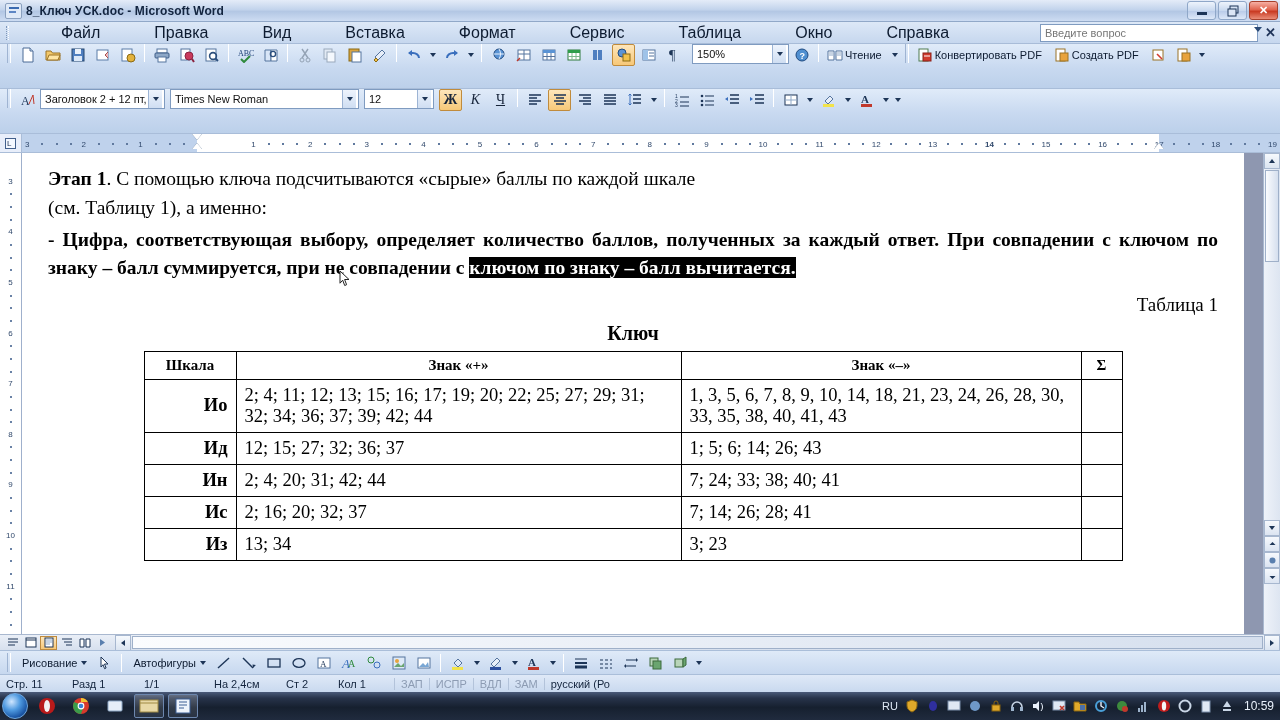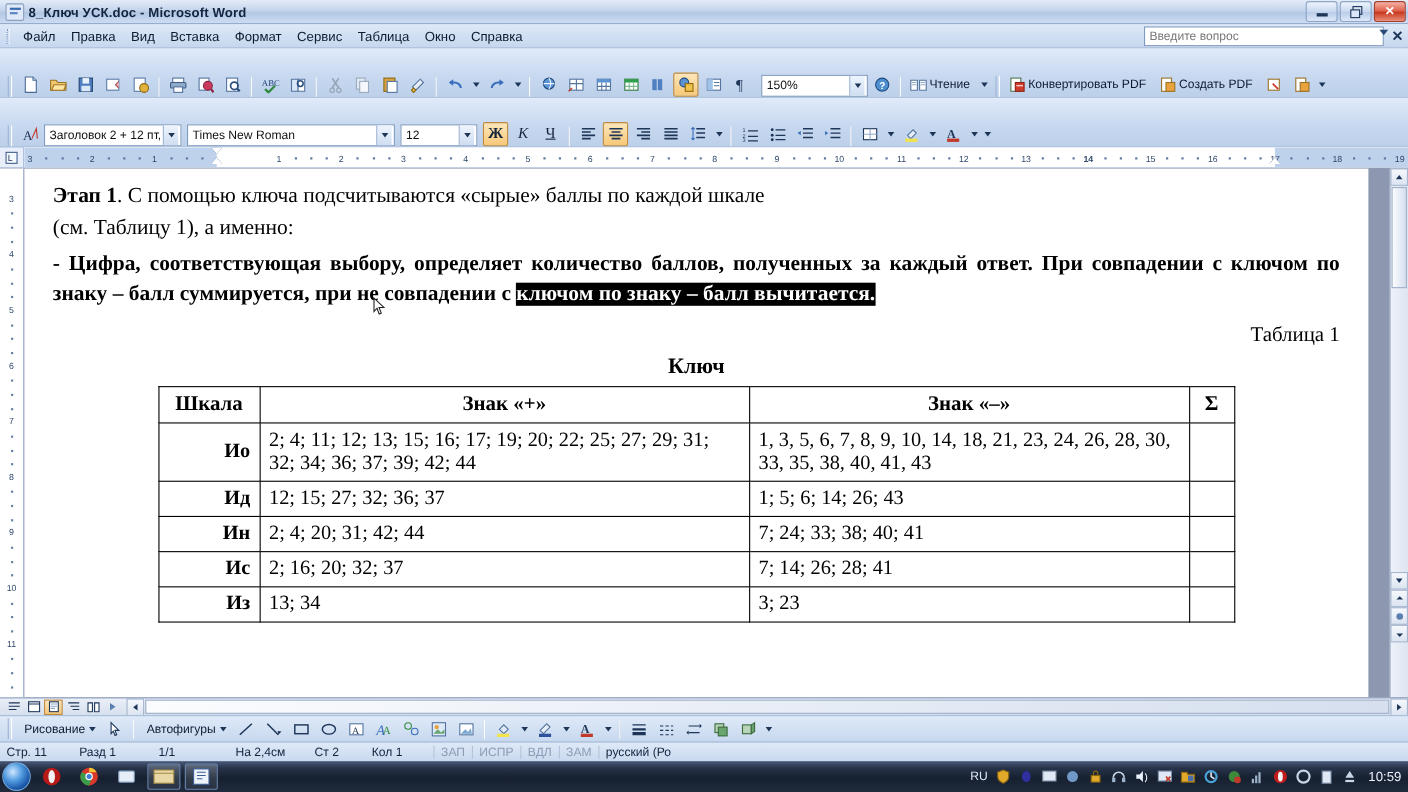--- a/index.html
+++ b/index.html
@@ -26,30 +26,30 @@
     background:linear-gradient(180deg,#eef4fc 0%,#c9d9ef 50%,#b7cae8 51%,#dde8f8 100%);
     display:flex; align-items:center; justify-content:center; color:#20344f; font-size:11px; }
   .tb-btn.close { background:linear-gradient(180deg,#f6b0a4 0%,#e0644e 45%,#c93a22 55%,#ea8d78 100%);
     border-color:#a7402c; color:#fff; font-weight:bold; }
 
   
   .menubar { height:22px; display:flex; align-items:center; padding-left:6px;
     background:linear-gradient(180deg,#dde8f7 0%,#c6d7ee 100%); border-bottom:1px solid #a8bcd8;
     position:relative; }
   .menu-grip { width:3px; height:14px; border-left:1px dotted #7e97ba; border-right:1px dotted #fff; margin-right:5px; }
-  .menu-item { padding:2px 7px; font-size:12px; color:#0d1b30; cursor:default; }
+  .menu-item { padding:2px 7px; font-size:16px; color:#0d1b30; cursor:default;margin-left:40px; }
   .ask-box { position:absolute; right:22px; top:2px; width:218px; height:18px;
     background:#fff; border:1px solid #7f9bc0; font-size:11px; color:#777; padding:1px 4px;
     display:flex; align-items:center; }
   .ask-arrow { position:absolute; right:18px; top:5px; width:0; height:0;
     border-left:4px solid transparent; border-right:4px solid transparent; border-top:5px solid #2b4a76; }
   .ask-x { position:absolute; right:4px; top:3px; font-size:13px; color:#20355a; font-weight:bold; }
 
   
-  .toolbar { height:45px; display:flex; align-items:flex-end;
+  .toolbar { height:45px; display:flex; align-items:flex-start;
     background:linear-gradient(180deg,#e0ebf9 0%,#c8d9f0 55%,#bcd0ea 100%);
     border-bottom:1px solid #a9bdd9; padding-left:3px; position:relative; }
   .grip { width:4px; height:19px; border-left:1px solid #9fb4d2; border-right:1px solid #ffffff; margin:0 4px; flex:none; }
   .tbtn { width:23px; height:22px; margin:0 1px; border:1px solid transparent; border-radius:2px;
     display:flex; align-items:center; justify-content:center; position:relative; flex:none; }
   .tbtn.active { border:1px solid #c08b3c; background:linear-gradient(180deg,#fde6bb,#f7c878); }
   .sep { width:1px; height:18px; background:#a3b7d4; margin:0 4px; border-right:1px solid #fff; flex:none; }
   .ico { width:16px; height:16px; display:block; }
   .tlabel { font-size:11px; color:#0d1b30; padding:0 4px 0 2px; white-space:nowrap; }
 
@@ -82,21 +82,21 @@
 
   p.par { margin:0 0 1px 0; font-size:19.5px; line-height:1.42; }
   p.bold { font-weight:bold; text-align:justify; }
   .sel { background:#000; color:#fff; }
   .tright { text-align:right; font-size:19px; margin:12px 0 0 0; }
   .tcenter { text-align:center; font-weight:bold; font-size:20px; margin:6px 0 6px 0; }
 
   table.key { border-collapse:collapse; width:978px; margin:0 auto; table-layout:fixed; }
   table.key td, table.key th { border:1px solid #000; font-family:"Liberation Serif", serif;
     font-size:18.5px; padding:5px 8px; vertical-align:middle; color:#000; }
-  table.key th { text-align:center; font-weight:bold; font-size:19px;margin-left:16px; }
+  table.key th { text-align:center; font-weight:bold; font-size:15px;margin-left:16px; }
   td.scale { text-align:right; font-weight:bold; }
   .col-scale { width:92px; } .col-plus { width:445px; } .col-minus { width:400px; } .col-sum { width:41px; }
 
   .cursor { position:absolute; width:12px; height:17px; pointer-events:none; }
 
   
   .vscroll { position:absolute; right:0; top:0; bottom:0; width:17px;
     background:linear-gradient(90deg,#eef2f9,#dde5f1); border-left:1px solid #a9b8cf; }
   .sb-btn { height:16px; background:linear-gradient(180deg,#f6f9fd,#dbe4f1); border:1px solid #a7b7cf;
     display:flex; align-items:center; justify-content:center; }

